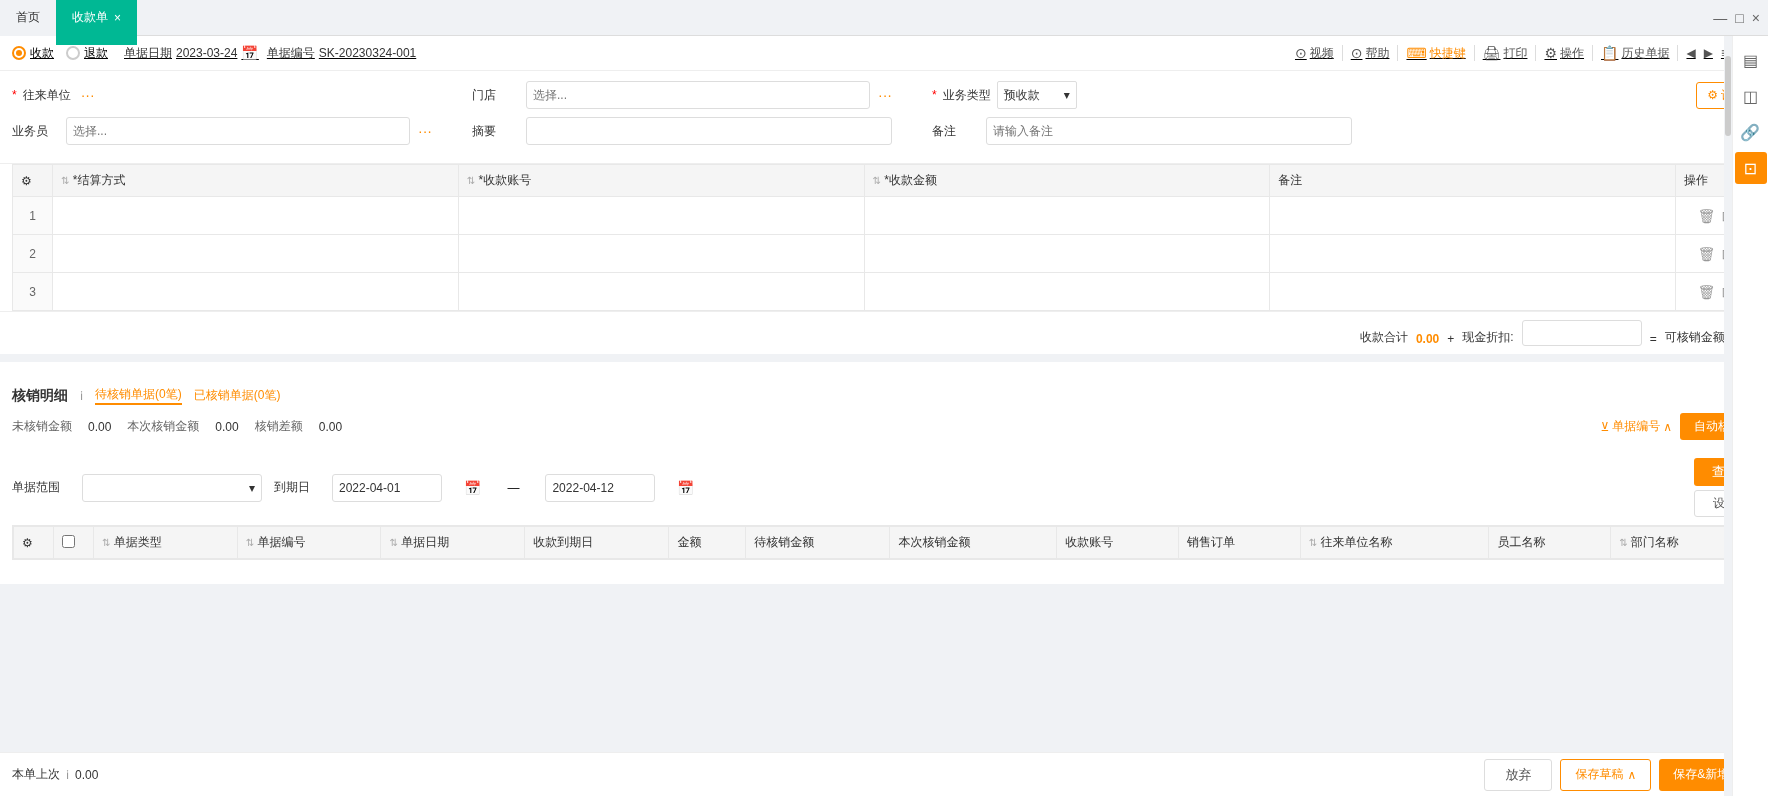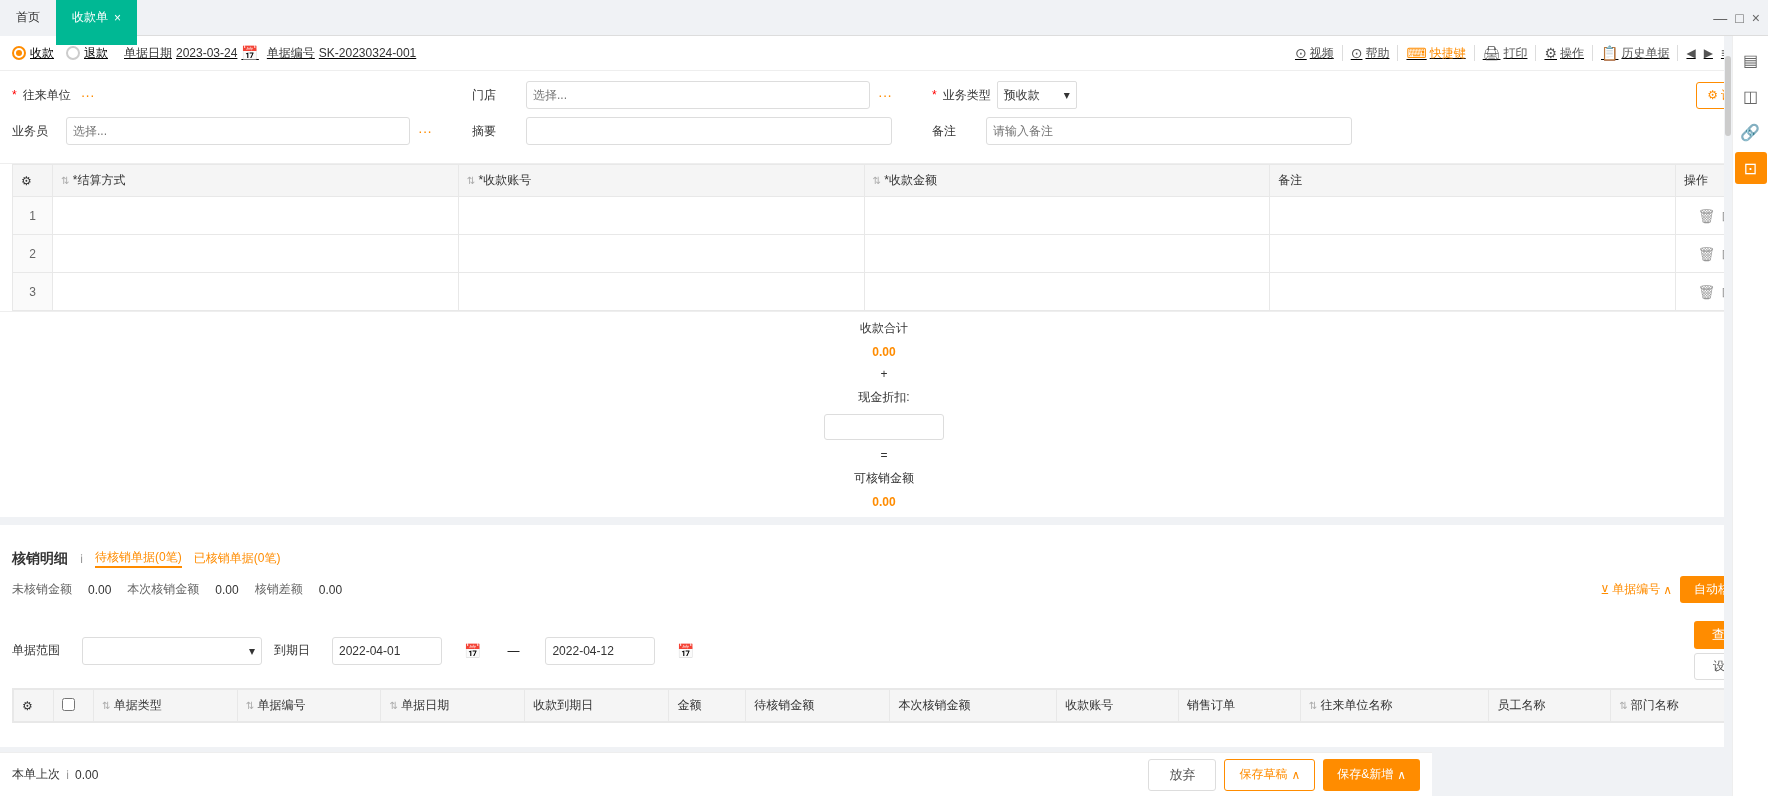--- a/index.html
+++ b/index.html
@@ -77,23 +77,23 @@
       width: 100%; height: 100%; border: none; outline: none; padding: 0 6px; background: transparent;
     }
     .row-num { text-align: center; color: #666; width: 40px; background: #fafafa; }
     .col-ops { width: 80px; text-align: center; }
     .op-icons { display: flex; justify-content: center; gap: 6px; }
     .op-icon { color: #999; cursor: pointer; font-size: 14px; }
     .gear-th { width: 40px; text-align: center; }
 
     
     .summary-row {
-      display: flex; align-items: center; justify-content: flex-end;
+      display: flex; align-items: flex-end; justify-content: flex-end;
       padding: 8px 12px; background: #fff; border-top: 1px solid #eee;
-      gap: 8px; color: #333; flex-direction: column;
+      gap: 8px; color: #333;
     }
     .summary-input {
       width: 120px; height: 26px; border: 1px solid #ddd; border-radius: 3px;
       padding: 0 6px; outline: none;
     }
     .summary-value { color: #ff8c00; font-weight: 600; }
 
     
     .section-divider { height: 8px; background: #f0f2f5; }
 
@@ -144,21 +144,21 @@
     .bottom-table th {
       background: #f5f5f5; border: 1px solid #e8e8e8; padding: 7px 8px;
       text-align: left; color: #333; font-weight: 500; white-space: nowrap; font-size: 12px;
     }
     .sort-icon { color: #aaa; font-size: 10px; }
 
     
     .footer {
       display: flex; align-items: center; justify-content: space-between;
       padding: 8px 12px; background: #fff; border-top: 1px solid #eee;
-      position: fixed; bottom: 0; width: 1432px; height: 44px;
+      position: fixed; bottom: 0; width: 1768px; height: 44px;
     }
     .footer-left { display: flex; align-items: center; gap: 6px; color: #333; }
     .footer-info-icon { color: #999; }
     .footer-right { display: flex; gap: 8px; }
     .btn-abandon {
       background: #fff; border: 1px solid #ddd; color: #555;
       border-radius: 3px; padding: 6px 20px; cursor: pointer; font-size: 13px;
     }
     .btn-save-draft {
       background: #fff; border: 1px solid #ff8c00; color: #ff8c00;

